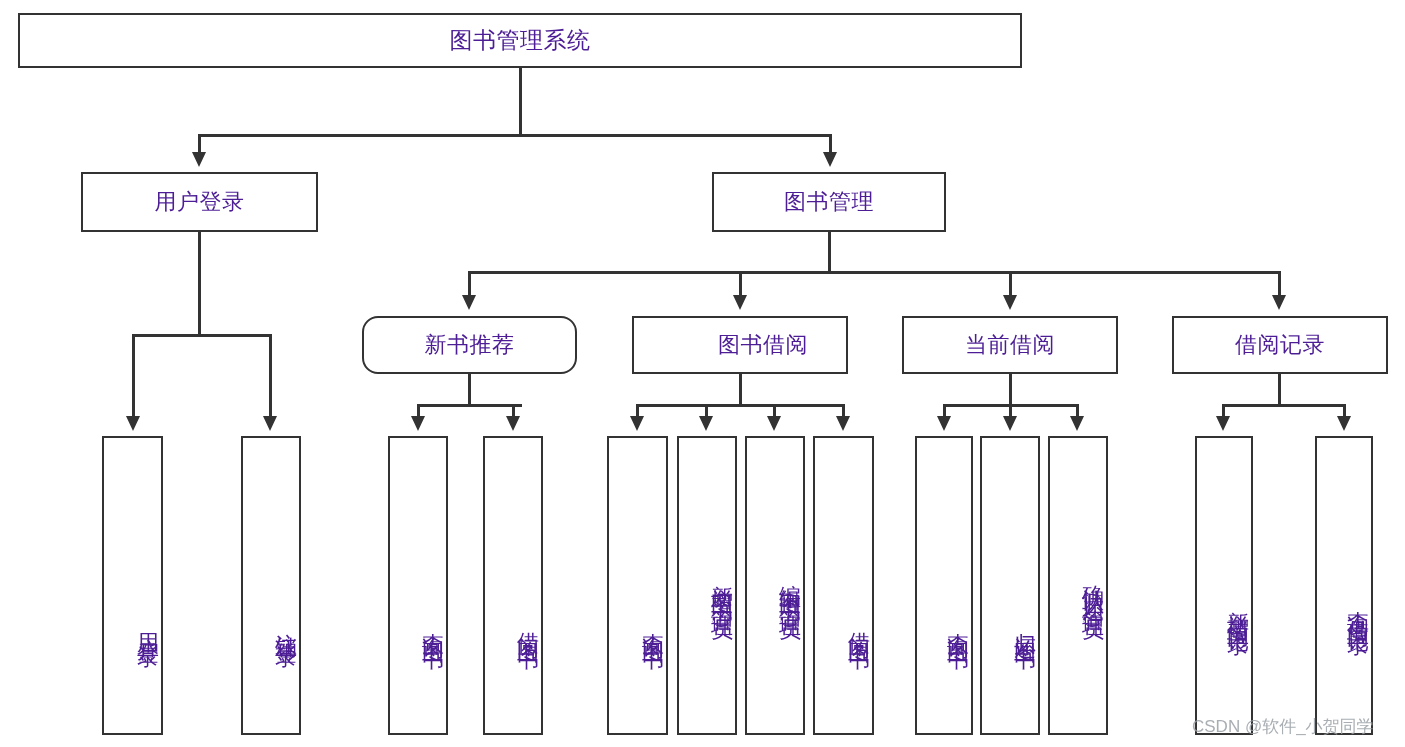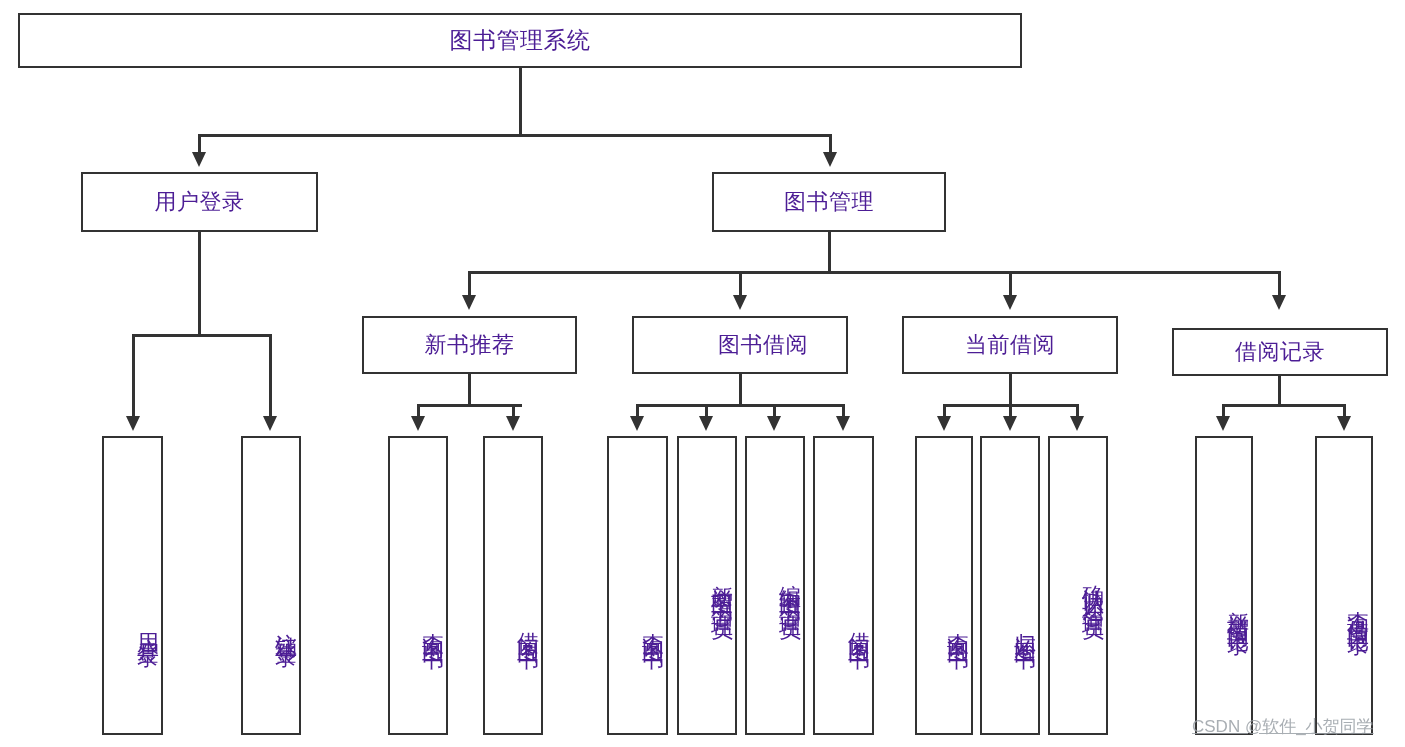--- a/index.html
+++ b/index.html
@@ -108,30 +108,30 @@
   <div class="hline" style="left:468px; top:271px; width:812px;"></div>
   <div class="vline" style="left:468px; top:271px; height:26px;"></div>
   <div class="arrow" style="left:462px; top:295px;"></div>
   <div class="vline" style="left:739px; top:271px; height:26px;"></div>
   <div class="arrow" style="left:733px; top:295px;"></div>
   <div class="vline" style="left:1009px; top:271px; height:26px;"></div>
   <div class="arrow" style="left:1003px; top:295px;"></div>
   <div class="vline" style="left:1278px; top:271px; height:26px;"></div>
   <div class="arrow" style="left:1272px; top:295px;"></div>
 
-  <div class="node h" style="left:362px; top:316px; width:215px; height:58px;">
+  <div class="node h" style="left:362px; top:316px; width:215px; height:58px;border-radius:16px;">
     <span>新书推荐</span>
   </div>
   <div class="node h" style="left:632px; top:316px; width:216px; height:58px;padding-left:46px;">
     <span>图书借阅</span>
   </div>
   <div class="node h" style="left:902px; top:316px; width:216px; height:58px;">
     <span>当前借阅</span>
   </div>
-  <div class="node h" style="left:1172px; top:328px; width:216px; height:48px;">
+  <div class="node h" style="left:1172px; top:316px; width:216px; height:58px;">
     <span>借阅记录</span>
   </div>
 
   <div class="vline" style="left:468px; top:374px; height:32px;"></div>
   <div class="hline" style="left:417px; top:404px; width:105px;"></div>
   <div class="vline" style="left:417px; top:404px; height:14px;"></div>
   <div class="arrow" style="left:411px; top:416px;"></div>
   <div class="vline" style="left:512px; top:404px; height:14px;"></div>
   <div class="arrow" style="left:506px; top:416px;"></div>
 
@@ -199,15 +199,15 @@
     <span>确认归还（管理员）</span>
   </div>
 
   <div class="node v" style="left:1195px; top:436px; width:58px; height:299px; padding-top:44px;">
     <span>新增借阅记录</span>
   </div>
   <div class="node v" style="left:1315px; top:436px; width:58px; height:299px; padding-top:44px;">
     <span>查询借阅记录</span>
   </div>
 
-  <div class="watermark" style="left:1192px; top:715px;text-decoration:underline;">CSDN @软件_小贺同学</div>
+  <div class="watermark" style="left:1192px; top:715px;">CSDN @软件_小贺同学</div>
 
 </div>
 
 </body></html>

